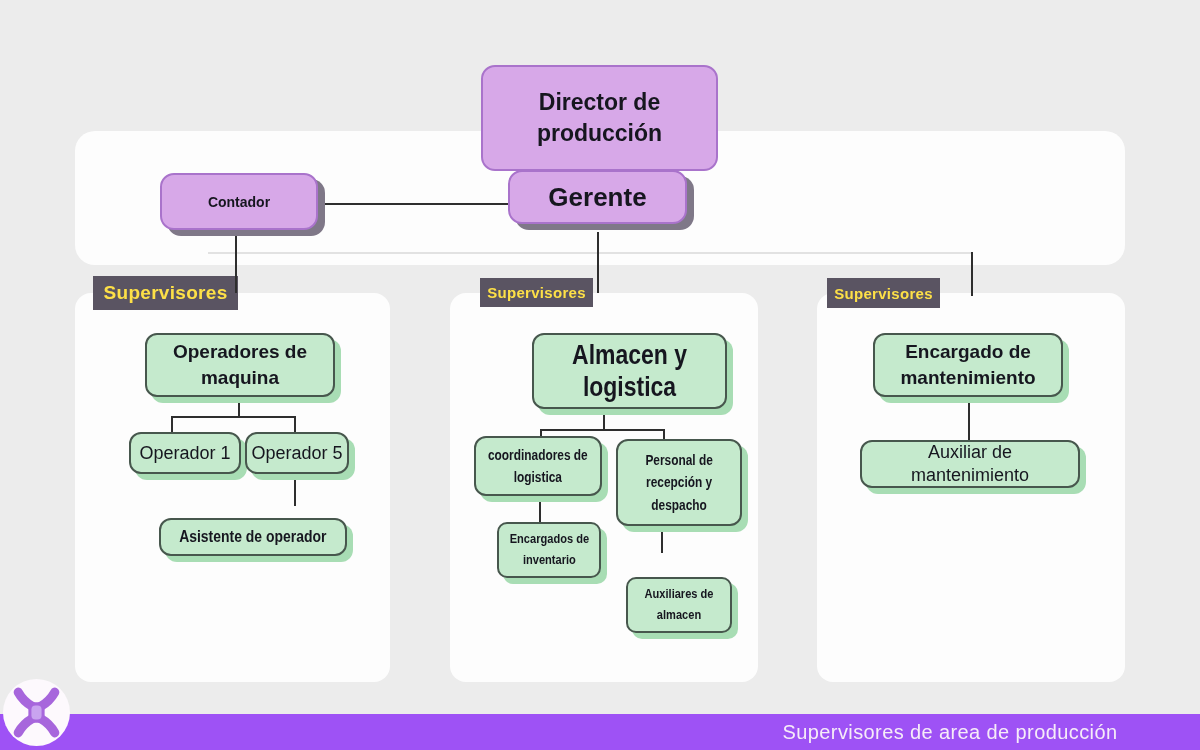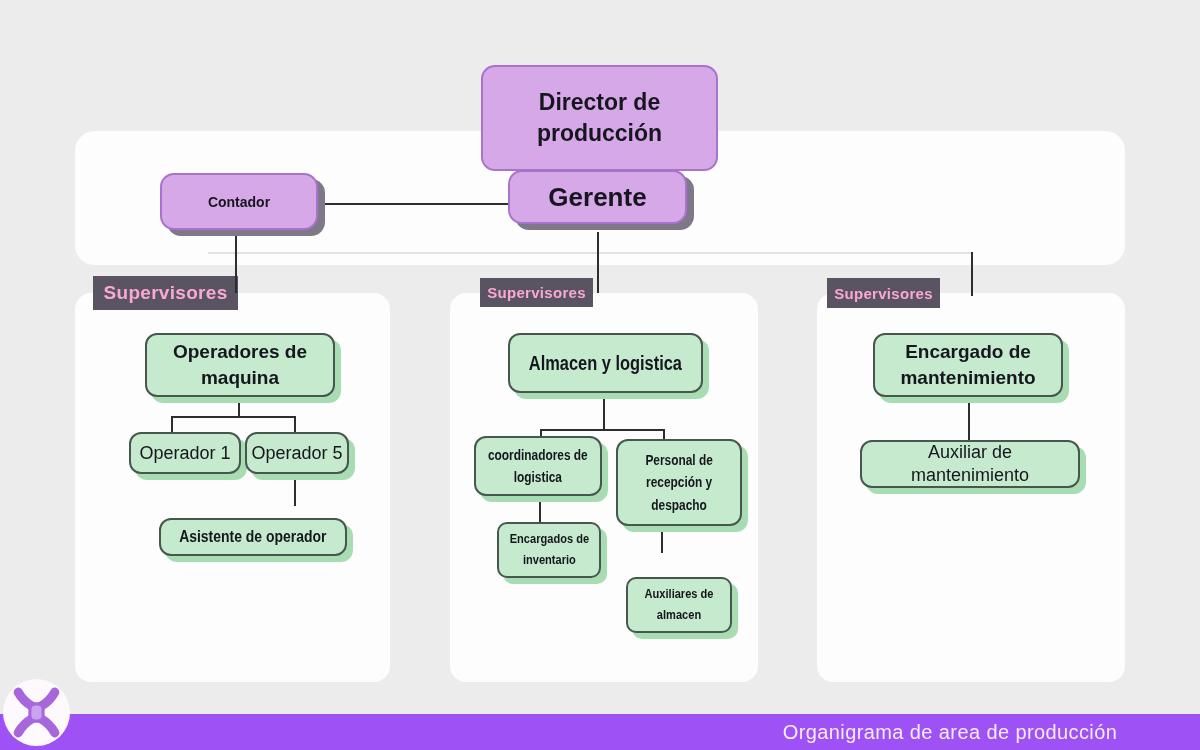--- a/index.html
+++ b/index.html
@@ -27,21 +27,21 @@
   .panel.left{left:75px;width:315px;}
   .panel.middle{left:450px;width:308px;}
   .panel.right{left:817px;width:308px;}
   
   .line{position:absolute;background:var(--line-dark,#2e2e2e);z-index:5;}
   .line.light{background:var(--line-light,#e2e2e2);z-index:2;}
   
   .badge{
     position:absolute;z-index:4;
     background:var(--badge-bg,#5a5462);
-    color:#f9a8d4;font-weight:bold;
+    color:#fde047;font-weight:bold;
     display:flex;align-items:center;justify-content:center;
     letter-spacing:.3px;
   }
   
   .node{
     position:absolute;z-index:6;
     display:flex;align-items:center;justify-content:center;
     text-align:center;white-space:pre-line;
     color:var(--ink,#16161f);
     box-sizing:border-box;
@@ -123,21 +123,21 @@
   <div class="node purple bold shadowed" style="left:160px;top:173px;width:158px;height:57px;font-size:14px;">Contador</div>
 
   <div class="node green bold shadowed" style="left:145px;top:333px;width:190px;height:64px;font-size:19px;line-height:1.35;">Operadores de
 maquina</div>
   <div class="node green shadowed" style="left:129px;top:432px;width:112px;height:42px;font-size:18px;">Operador 1</div>
   <div class="node green shadowed" style="left:245px;top:432px;width:104px;height:42px;font-size:18px;">Operador 5</div>
   <div class="node green shadowed cond" style="left:159px;top:518px;width:188px;height:38px;font-size:17px;">
     <span>Asistente de operador</span>
   </div>
 
-  <div class="node green shadowed cond" style="left:508px;top:333px;width:195px;height:60px;font-size:20px;">
+  <div class="node green shadowed cond" style="left:532px;top:333px;width:195px;height:76px;font-size:28px;">
     <span>Almacen y logistica</span>
   </div>
   <div class="node green shadowed cond" style="left:474px;top:436px;width:128px;height:60px;font-size:14.5px;line-height:1.55;">
     <span>coordinadores de
 logistica</span>
   </div>
   <div class="node green shadowed cond" style="left:616px;top:439px;width:126px;height:87px;font-size:14.5px;line-height:1.55;">
     <span>Personal de
 recepción y
 despacho</span>
@@ -150,21 +150,21 @@
     <span>Auxiliares de
 almacen</span>
   </div>
 
   <div class="node green bold shadowed" style="left:873px;top:333px;width:190px;height:64px;font-size:19px;line-height:1.35;">Encargado de
 mantenimiento</div>
   <div class="node green shadowed" style="left:860px;top:440px;width:220px;height:48px;font-size:18px;line-height:1.3;">Auxiliar de
 mantenimiento</div>
 
   <div class="footer-bar"></div>
-  <div class="footer-title">Organigrama de area de producción</div>
+  <div class="footer-title">Supervisores de area de producción</div>
 
   <div class="logo">
     <svg width="67" height="67" viewBox="0 0 66 66" xmlns="http://www.w3.org/2000/svg">
       <circle cx="33" cy="33" r="33" fill="#fdf9fd"></circle>
       <g stroke="#a766dc" stroke-width="9" stroke-linecap="round" fill="none">
         <path d="M29 27 Q20 22 15 13"></path>
         <path d="M37 27 Q46 22 51 13"></path>
         <path d="M29 39 Q20 44 15 53"></path>
         <path d="M37 39 Q46 44 51 53"></path>
       </g>

